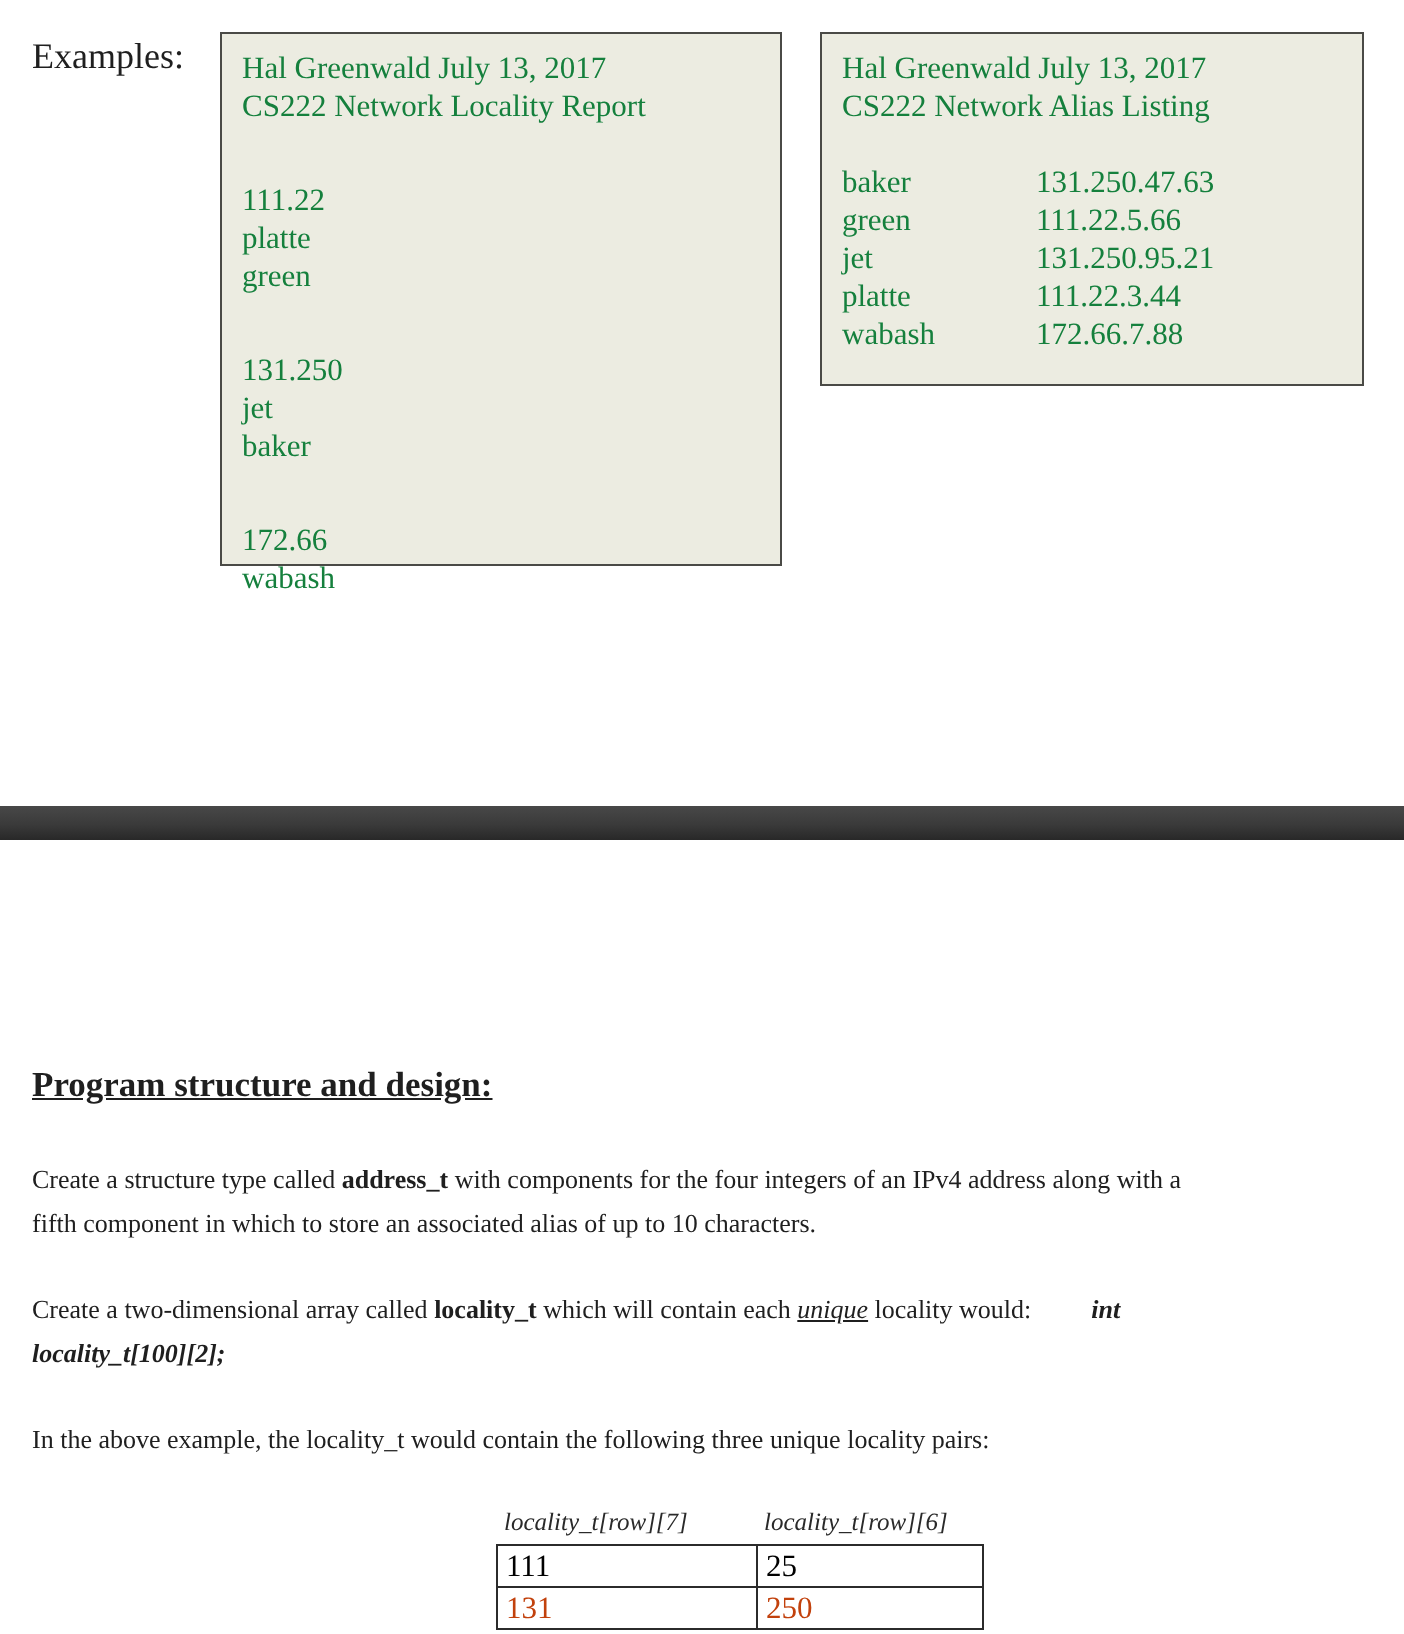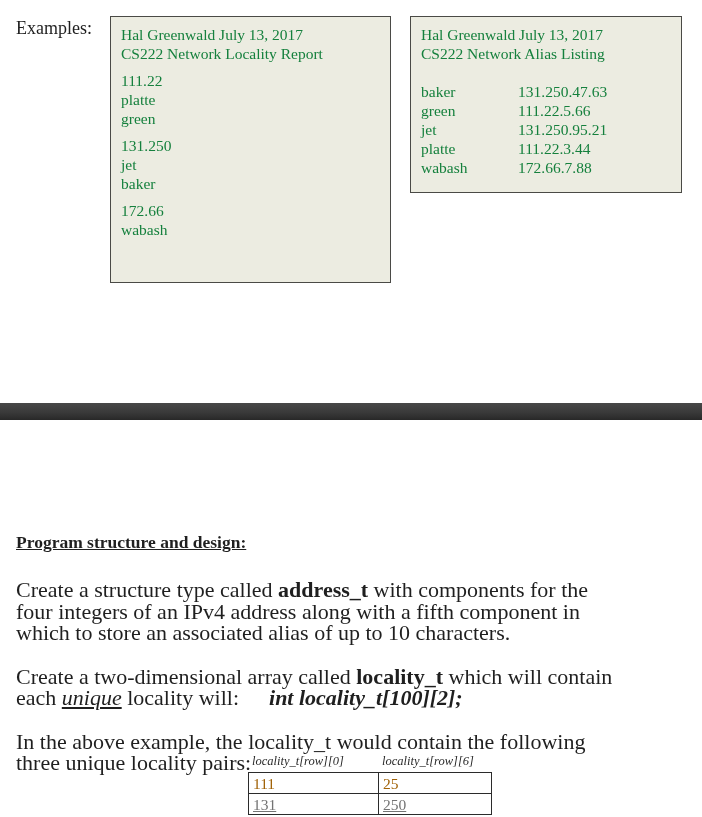--- a/index.html
+++ b/index.html
@@ -18,37 +18,37 @@
     position:absolute;
     background:#ECECE1;
     border:1px solid #4a4a46;
     padding:8px 10px;
     font-size:15.5px;
     line-height:19px;
     color:#15803d;
   }
   .box1 { left:110px; top:16px; width:281px; height:267px; }
   .box2 { left:410px; top:16px; width:272px; height:177px; }
-  .box .group { margin-top:8px; }
+  .box .group { margin-top:28px; }
   .alias-rows { margin-top:19px; }
   .alias-row { display:grid; grid-template-columns:97px 1fr; }
 
   
   .page-gap {
     position:absolute; left:0; top:403px; width:702px; height:17px;
     background:linear-gradient(180deg,#484848 0%, #3a3a3a 55%, #282828 100%);
   }
 
   
   .page2 { position:absolute; left:16px; top:532px; width:640px; }
   .section-heading {
     font-size:17.5px; font-weight:bold; text-decoration:underline;
     margin-bottom:26px;
   }
-  .para { font-size:22px; line-height:21.5px; max-width:600px; margin-bottom:22px; }
+  .para { font-size:13px; line-height:21.5px; max-width:600px; margin-bottom:22px; }
   .para .b { font-weight:bold; }
   .para .iu { font-style:italic; text-decoration:underline; }
   .para .code-tab { font-weight:bold; padding-left:30px;font-style:italic; }
 
   
   .loc-table-wrap { position:absolute; left:248px; top:754px; }
   .loc-headers { display:grid; grid-template-columns:130px 113px; }
   .loc-headers .hcell {
     font-style:italic; font-size:12.5px; color:#2a2a2a;
     padding:0 0 3px 4px; line-height:15px;
@@ -116,37 +116,37 @@
     </div>
   </div>
 
   <div class="page-gap"></div>
 
   <div class="page2">
     <div class="section-heading">Program structure and design:</div>
 
     <p class="para"><span>Create a structure type called </span><span class="b">address_t</span><span> with components for the four integers of an IPv4 address along with a fifth component in which to store an associated alias of up to 10 characters.</span></p>
 
-    <p class="para"><span>Create a two-dimensional array called </span><span class="b">locality_t</span><span> which will contain each </span><span class="iu">unique</span><span> locality will:</span><span class="code-tab">int locality_t[100][2];</span></p>
+    <p class="para"><span>Create a two-dimensional array called </span><span class="b">locality_t</span><span> which will contain each </span><span class="iu">unique</span><span> locality would:</span><span class="code-tab">int locality_t[100][2];</span></p>
 
     <p class="para"><span>In the above example, the locality_t would contain the following three unique locality pairs:</span></p>
   </div>
 
   <div class="loc-table-wrap">
     <div class="loc-headers">
-      <div class="hcell">locality_t[row][0]</div>
+      <div class="hcell">locality_t[row][7]</div>
       <div class="hcell">locality_t[row][6]</div>
     </div>
     <table class="loc-table">
       <tbody>
-        <tr style="color: #a16207;">
+        <tr style="color: #000000;">
           <td>111</td>
           <td>25</td>
         </tr>
-        <tr style="color: #737373; text-decoration: underline;">
+        <tr style="color: #c2410c;">
           <td>131</td>
           <td>250</td>
         </tr>
       </tbody>
     </table>
   </div>
 
 </div>
 
 </body></html>

